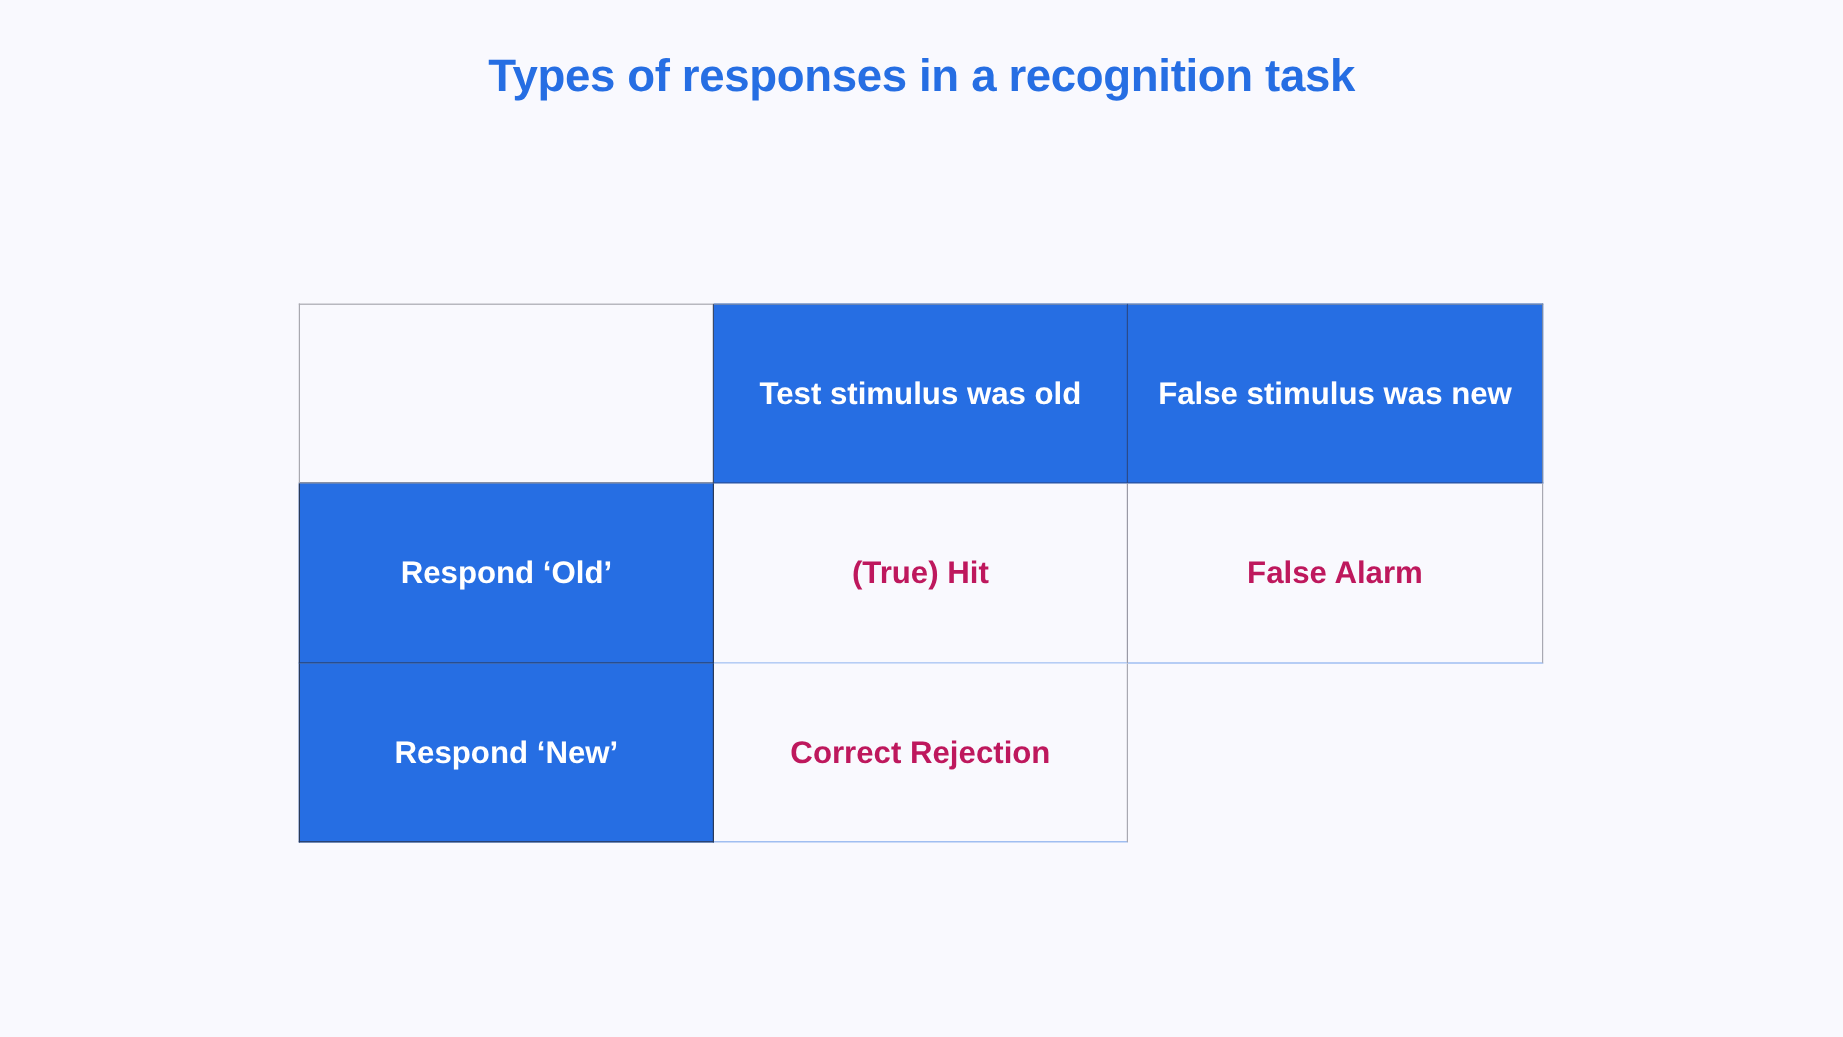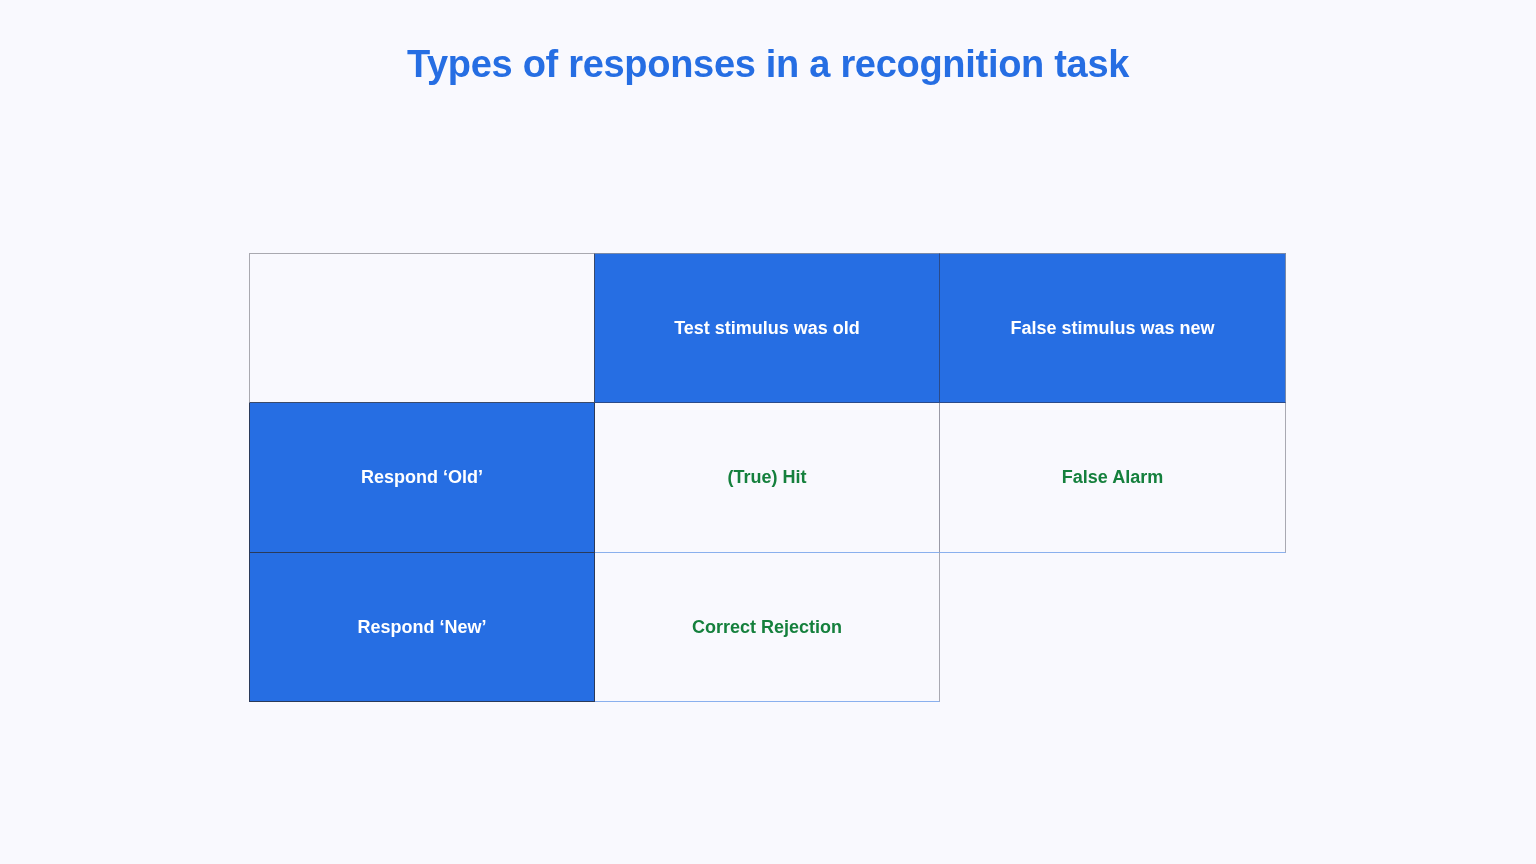--- a/index.html
+++ b/index.html
@@ -35,21 +35,21 @@
       display: grid;
       grid-template-columns: 346px 345px 346px;
       grid-template-rows: 150px 150px 149px;
     }
     .cell {
       box-sizing: border-box;
       display: flex;
       align-items: center;
       justify-content: center;
       text-align: center;
-      font-size: 18px;
+      font-size: 26px;
       font-weight: bold;
     }
     .blank {
       background: #f9f9fe;
       border-top: 1.5px solid #a9a9b0;
       border-left: 1.5px solid #a9a9b0;
       border-right: 1px solid #3a4a6a;
       border-bottom: 1px solid #3a4a6a;
     }
     .blue {
@@ -64,21 +64,21 @@
     .head.last {
       border-right: 1px solid #7a8aa8;
     }
     .rowhead {
       border-left: 1px solid #2a3a5a;
       border-bottom: 1px solid #2a3a5a;
       border-right: 1px solid #2a3a5a;
     }
     .body {
       background: #f9f9fe;
-      color: #15803d;
+      color: #be185d;
       border-right: 1px solid #9a9aa6;
       border-bottom: 1px solid #8ab0ee;
     }
     .body.last {
       border-right: 1.5px solid #a9a9b2;
     }
   </style>
 </head>
 <body>
 

